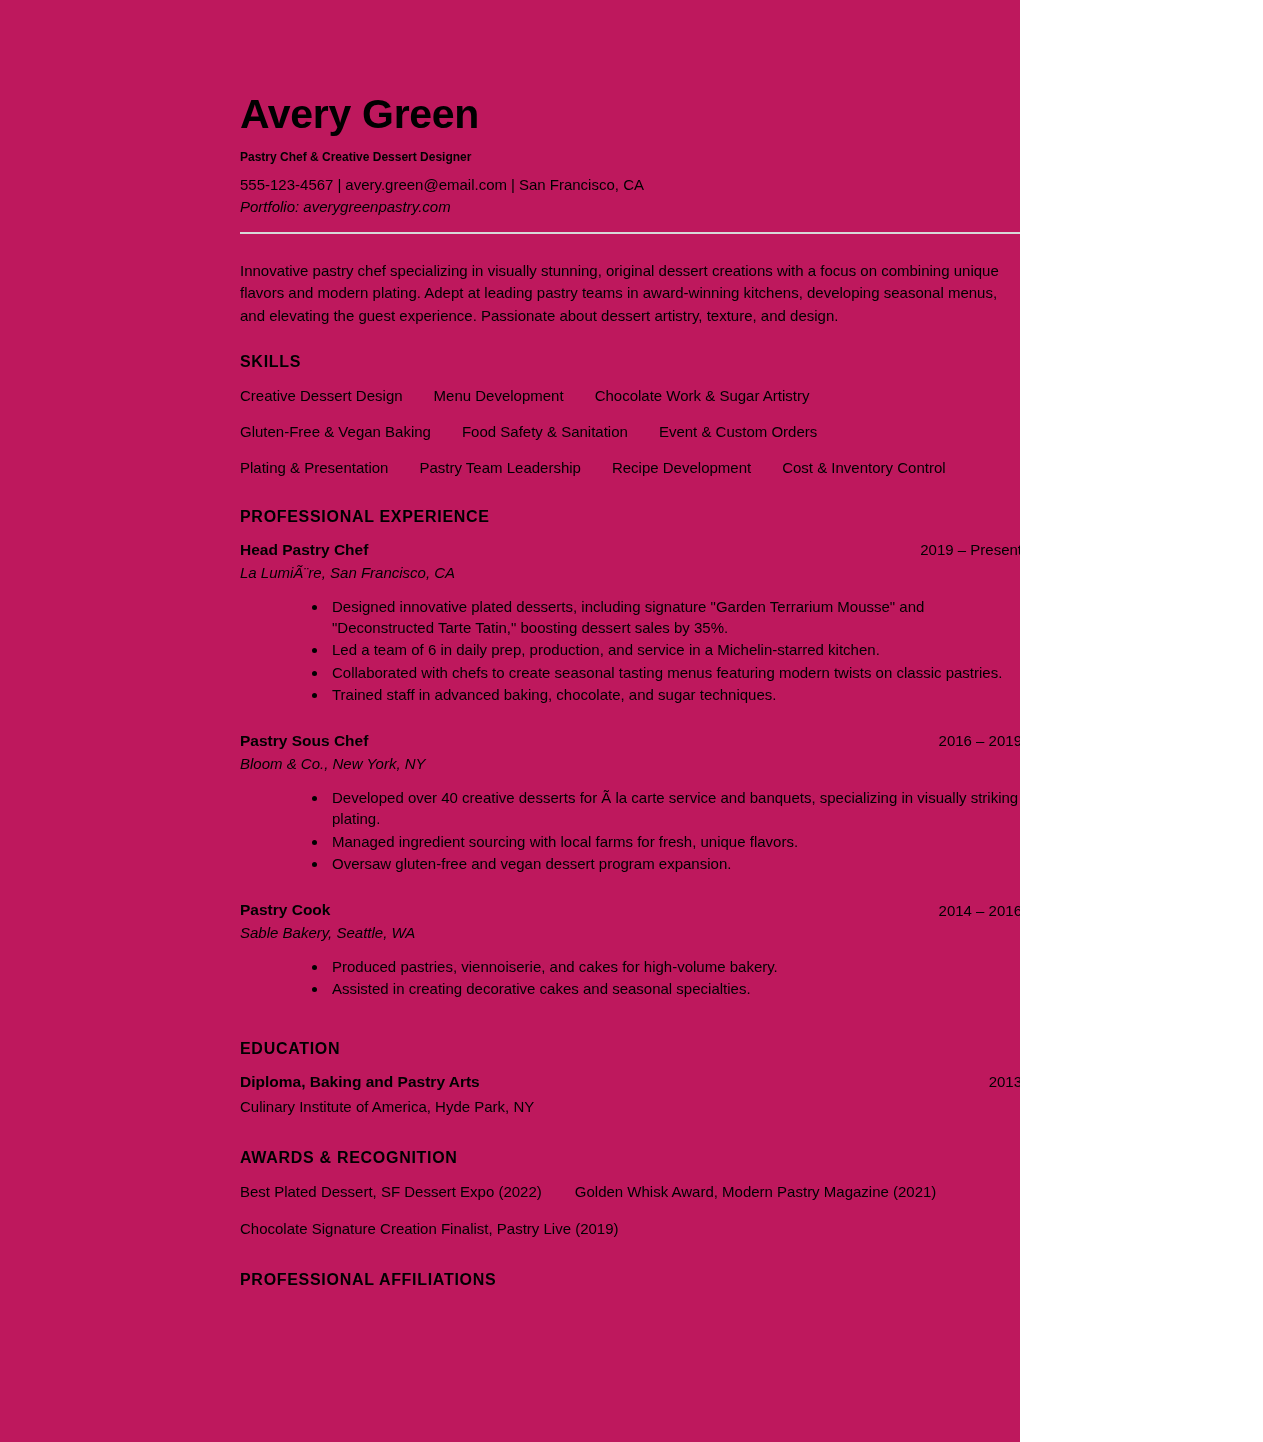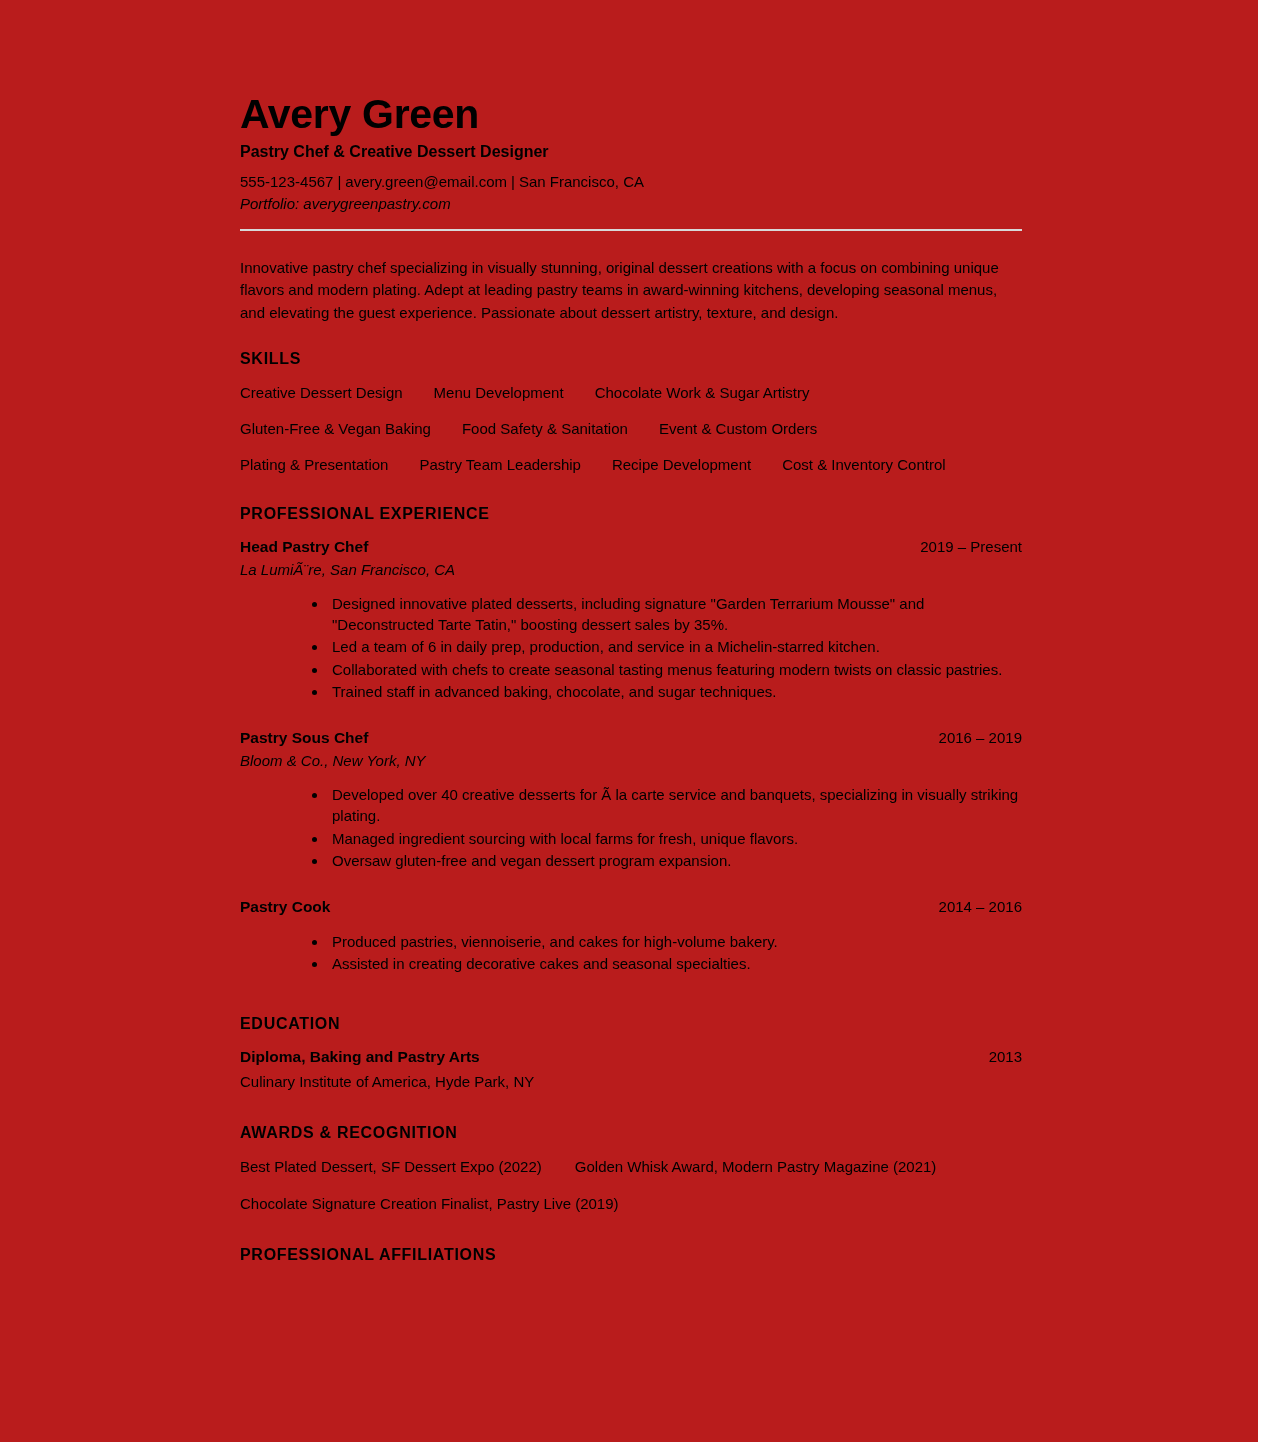--- a/index.html
+++ b/index.html
@@ -9,45 +9,45 @@
   }
   body {
     width: 1263px;
     height: 1442px;
     font-family: "Liberation Sans", sans-serif;
     color: #000000;
     -webkit-font-smoothing: antialiased;
   }
   .page {
     position: relative;
-    width: 1258px;
+    width: 1020px;
     height: 1442px;
-    background: #b91c1c;
+    background: #be185d;
     overflow: hidden;
   }
   .sheet {
     position: absolute;
     left: 240px;
     top: 92px;
     width: 782px;
   }
 
   
   .name {
     font-size: 41px;
     font-weight: bold;
     letter-spacing: -0.3px;
     line-height: 1.12;
     margin: 0 0 4px 0;
   }
   .headline {
-    font-size: 16px;
+    font-size: 12px;
     font-weight: bold;
     line-height: 1.25;
-    margin: 4px 0 9px 0;
+    margin: 12px 0 9px 0;
   }
   .contact-line {
     font-size: 15px;
     line-height: 1.5;
     margin: 0;
     white-space: nowrap;
   }
   .contact-sep {
     padding: 0 4px;
   }
@@ -104,21 +104,21 @@
   
   .job {
     margin-bottom: 26px;
   }
   .job:last-child {
     margin-bottom: 0;
   }
   .job-head {
     display: flex;
     justify-content: space-between;
-    align-items: flex-start;
+    align-items: center;
     width: 782px;
   }
   .job-title {
     font-size: 15.5px;
     font-weight: bold;
     line-height: 1.35;
   }
   .job-dates {
     font-size: 15px;
     line-height: 1.35;
@@ -251,20 +251,21 @@
               <li>Developed over 40 creative desserts for Ã la carte service and banquets, specializing in visually striking plating.</li>
               <li>Managed ingredient sourcing with local farms for fresh, unique flavors.</li>
               <li>Oversaw gluten-free and vegan dessert program expansion.</li>
             </ul>
           </div>
           <div class="job">
             <div class="job-head">
               <div class="job-title">Pastry Cook</div>
               <div class="job-dates">2014 – 2016</div>
             </div>
+            <div class="job-company">Sable Bakery, Seattle, WA</div>
             <ul class="bullets">
               <li>Produced pastries, viennoiserie, and cakes for high-volume bakery.</li>
               <li>Assisted in creating decorative cakes and seasonal specialties.</li>
             </ul>
           </div>
         </div>
     </section>
 
     <section class="section section-education">
       <h2 class="section-heading">EDUCATION</h2>

